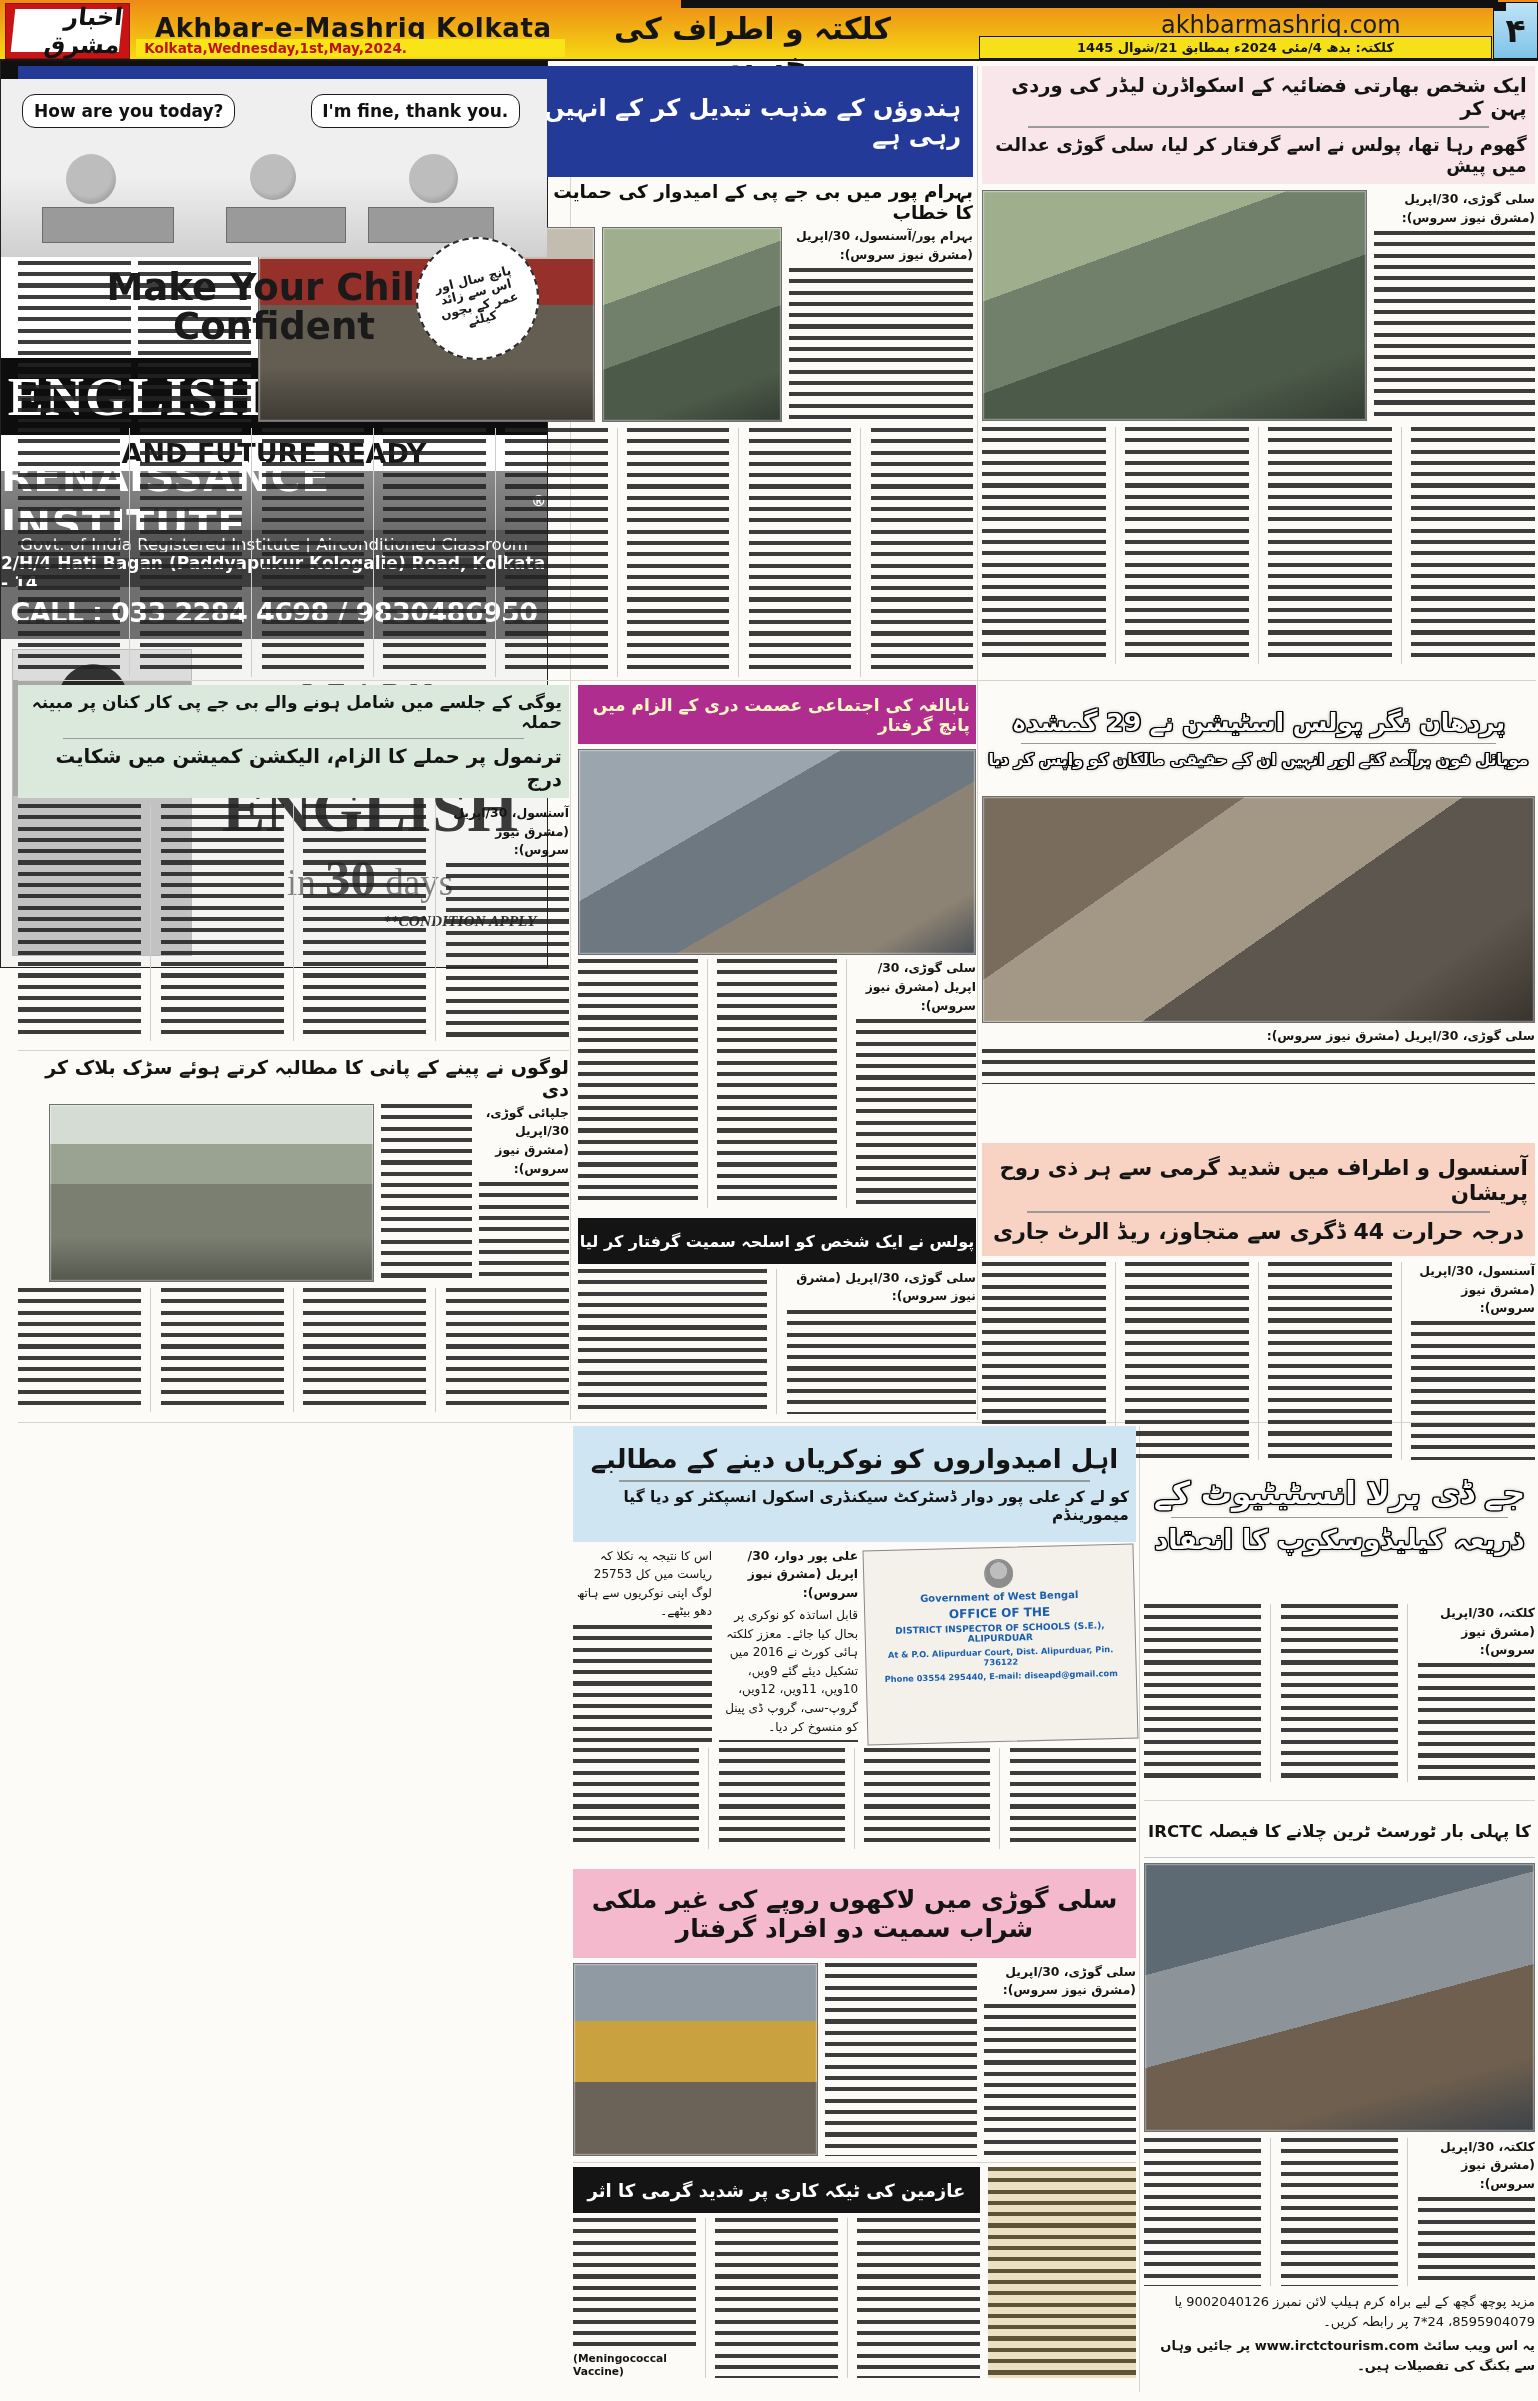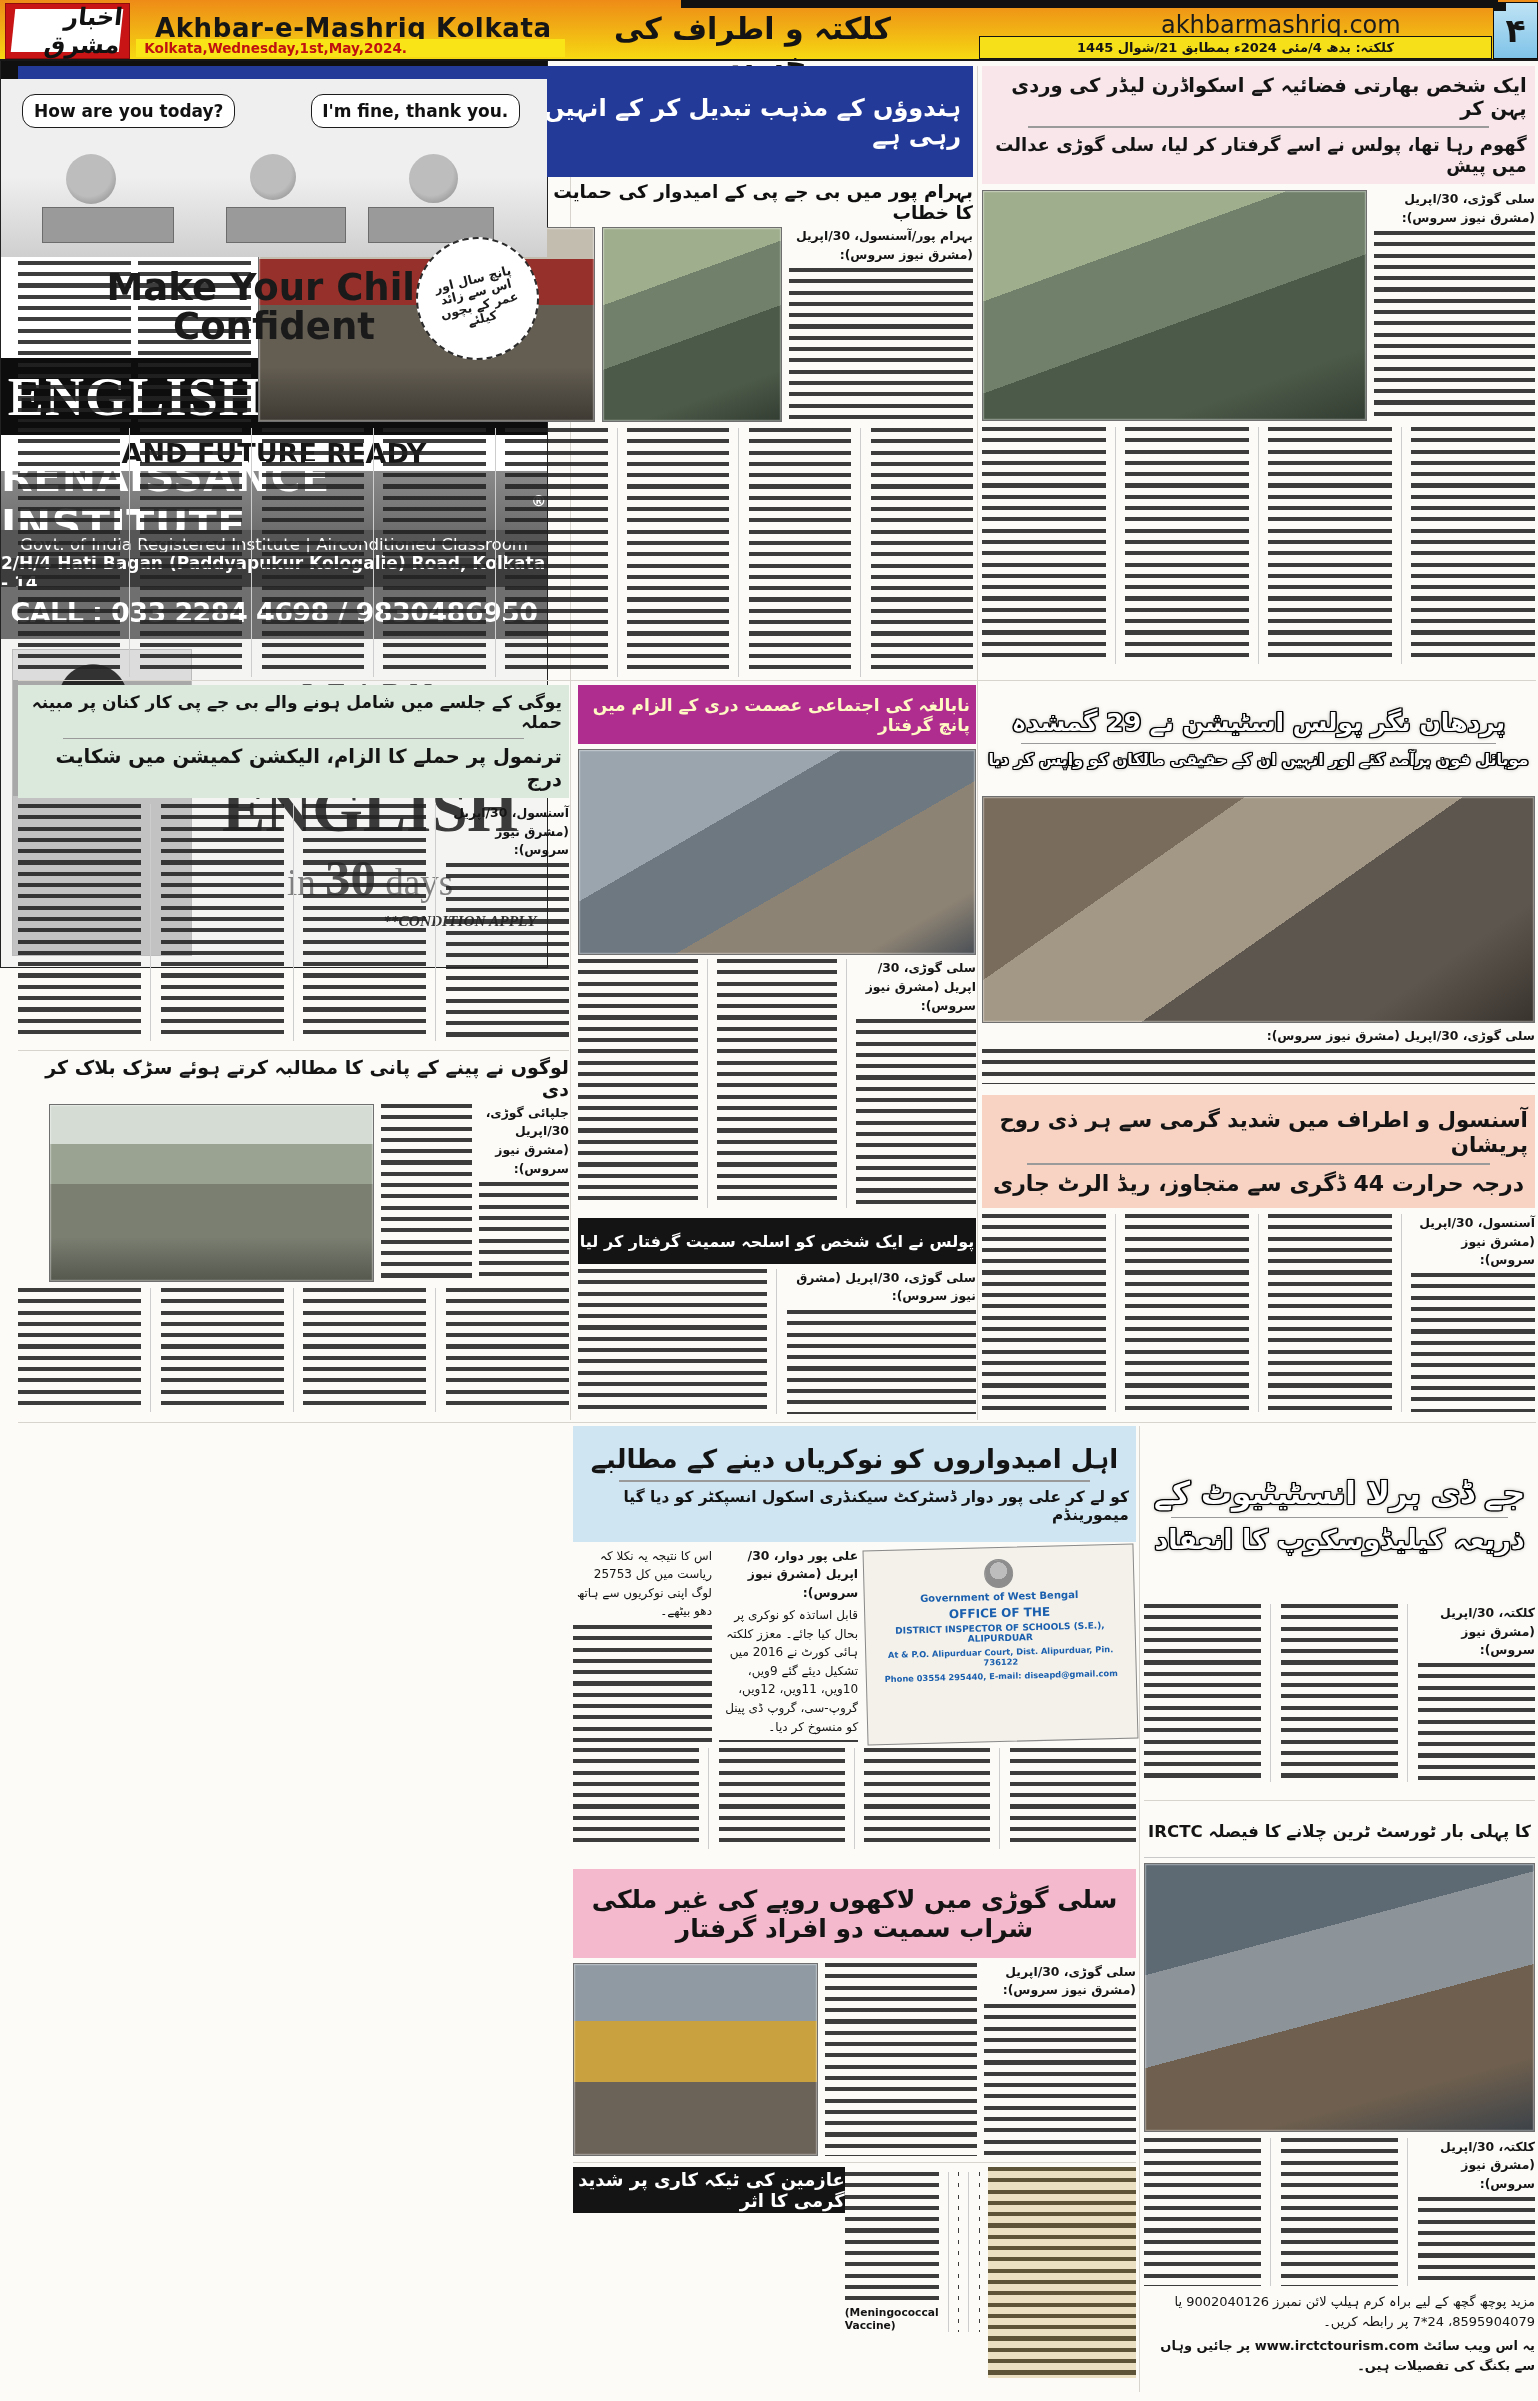--- a/index.html
+++ b/index.html
@@ -257,21 +257,21 @@
         </div>
       <div class="col">
           <div class="tx"></div>
         </div>
         <div class="col">
           <div class="tx"></div>
         </div>
     </div>
   </div>
 
-  <div class="abs" style="left:982px;top:1095px;width:553px;">
+  <div class="abs" style="left:982px;top:1143px;width:553px;">
     <div class="hbox urdu" style="height:113px;background:#f8d2c3;padding:0 7.1px;">
       <div style="font-size:21.3px;">آسنسول و اطراف میں شدید گرمی سے ہر ذی روح پریشان</div>
       <div class="hdiv"></div>
       <div style="font-size:22px;">درجہ حرارت 44 ڈگری سے متجاوز، ریڈ الرٹ جاری</div>
     </div>
     <div class="cols" style="margin-top:6px;height:198px;">
       <div class="col urdu">
           <div class="dl">آسنسول، 30/اپریل (مشرق نیوز سروس):</div>
           <div class="tx"></div>
         </div>
@@ -433,21 +433,21 @@
           <div class="tx" style="flex:1;"></div>
         </div>
       <div class="col urdu" style="flex:1;">
         <div class="dl">سلی گوڑی، 30/اپریل (مشرق نیوز سروس):</div>
         <div class="tx" style="flex:1;"></div>
       </div>
     </div>
   </div>
 
   <div class="abs" style="left:573px;top:2167px;width:563px;display:flex;gap:8.3px;">
-    <div style="flex:1;display:flex;flex-direction:row;">
+    <div style="flex:1;display:flex;flex-direction:column;">
       <div class="hbox urdu" style="height:46px;background:#141414;color:#fff;font-size:18px;">عازمین کی ٹیکہ کاری پر شدید گرمی کا اثر</div>
       <div class="cols" style="margin-top:4.7px;height:160px;">
         <div class="col">
             <div class="tx"></div>
           </div>
         <div class="col">
             <div class="tx"></div>
           </div>
         <div class="col">
           <div class="tx" style="flex:1;"></div>

